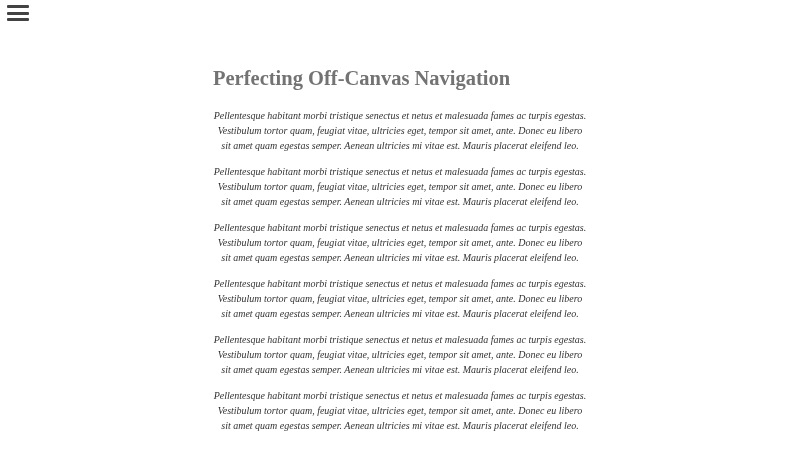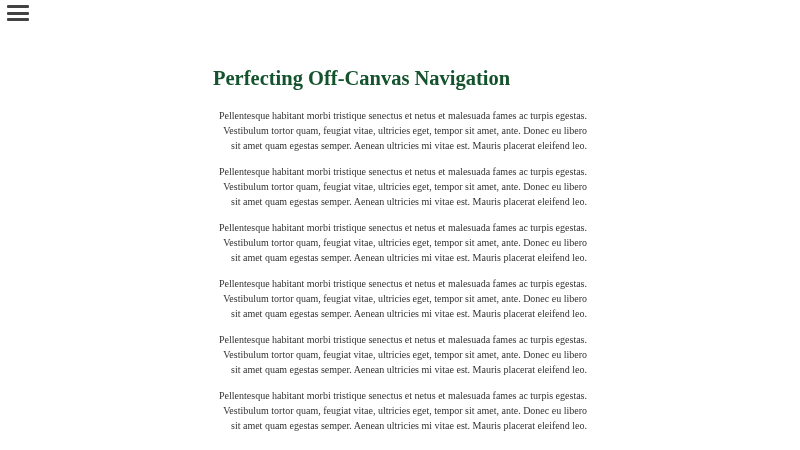--- a/index.html
+++ b/index.html
@@ -40,28 +40,29 @@
     width: 374px;
     margin: 0 auto;
     padding-top: 66px;
   }
   h1.page-title {
     margin: 0 0 17px 0;
     font-family: "Liberation Serif", "DejaVu Serif", serif;
     font-weight: bold;
     font-size: 20.5px;
     line-height: 25px;
-    color: #14532d;
+    color: #737373;
   }
   p.article-paragraph {
     margin: 0 0 11px 0;
     font-size: 10px;
     line-height: 15px;
     color: #333333;
-    text-align: right;
+    text-align: center;
+    font-style: italic;
   }
 </style>
 </head>
 <body>
 
 <button class="menu-toggle">
   <span class="bar"></span>
   <span class="bar"></span>
   <span class="bar"></span>
 </button>

